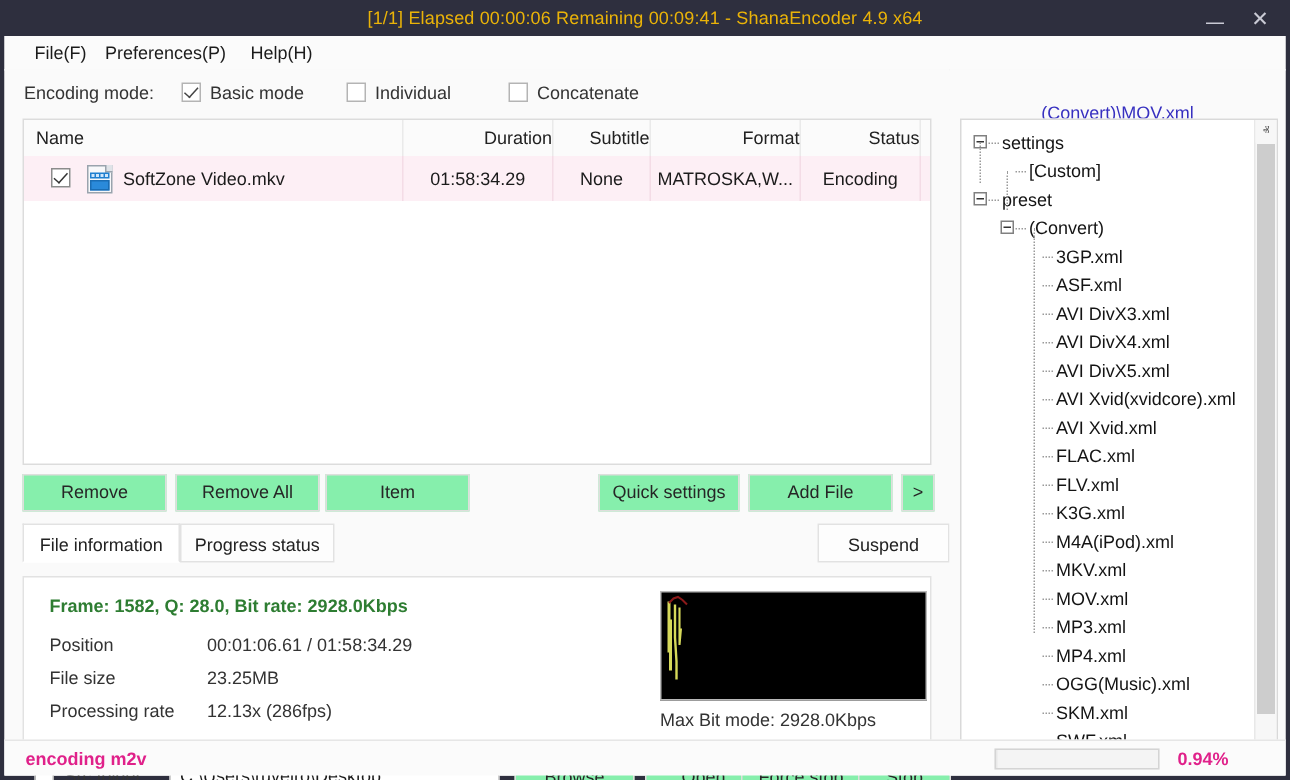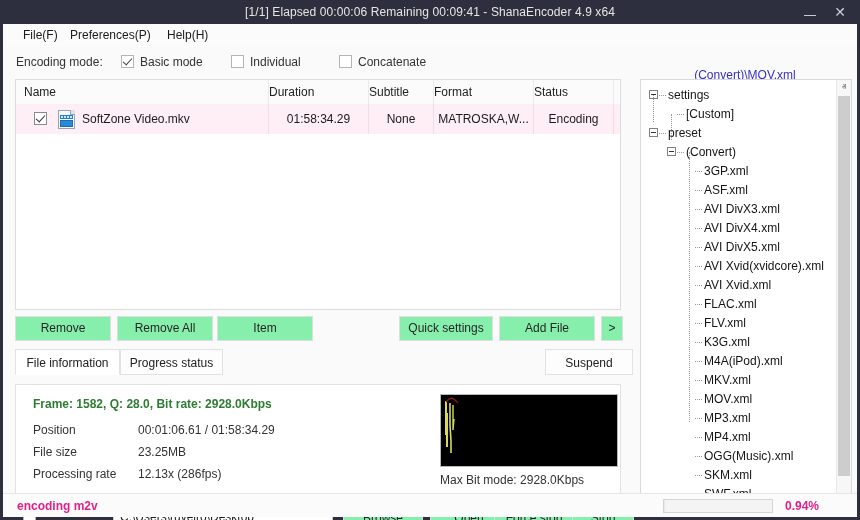--- a/index.html
+++ b/index.html
@@ -33,21 +33,21 @@
     height: 24px;
     background: #2e2f3e;
   }
   .titlebar-text {
     position: absolute;
     left: 0; top: 0;
     width: 860px;
     height: 24px;
     line-height: 24px;
     text-align: center;
-    color: #e5e5e5;
+    color: #eab308;
     font-size: 12px;
     letter-spacing: 0.1px;
   }
   .win-btn {
     position: absolute;
     top: 0;
     width: 28px;
     height: 24px;
     color: #c9cad4;
     text-align: center;
@@ -159,21 +159,21 @@
   .fl-col {
     position: absolute;
     top: 0;
     height: 24px;
     line-height: 24px;
     font-size: 12px;
     color: #222;
     border-right: 1px solid #eaeaea;
     box-sizing: border-box;
   }
-  .fl-col.center { text-align: left; }
+  .fl-col.center { text-align: right; }
   .fl-col.left { padding-left: 8px; }
 
   .fl-row {
     position: absolute;
     left: 0; top: 24px;
     width: 604px;
     height: 30px;
     background: #fdeff5;
   }
   .fl-cell {

